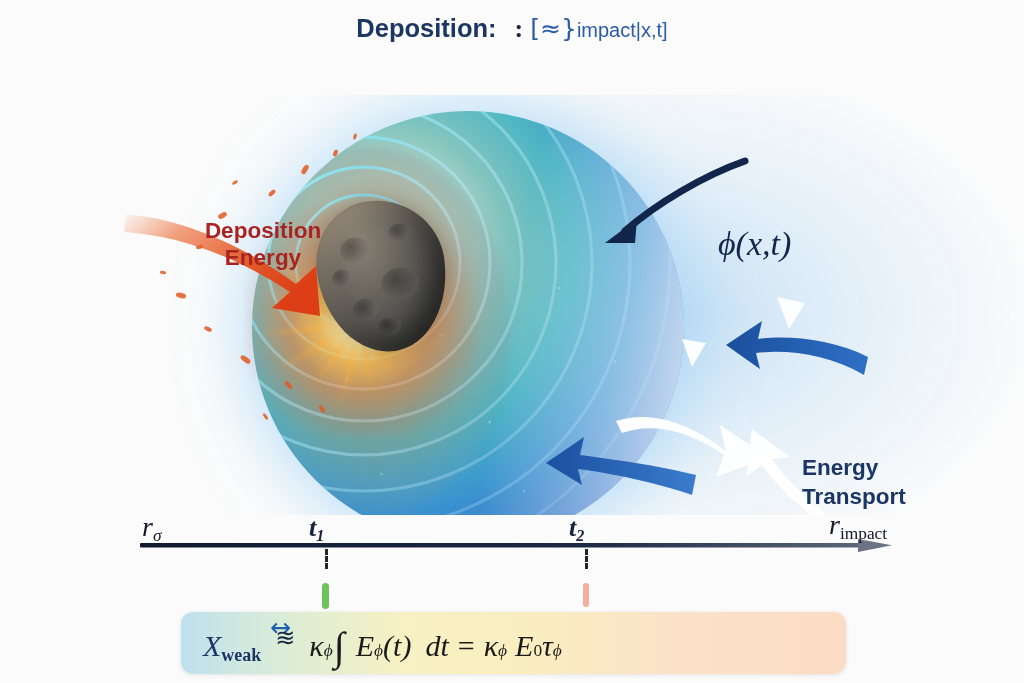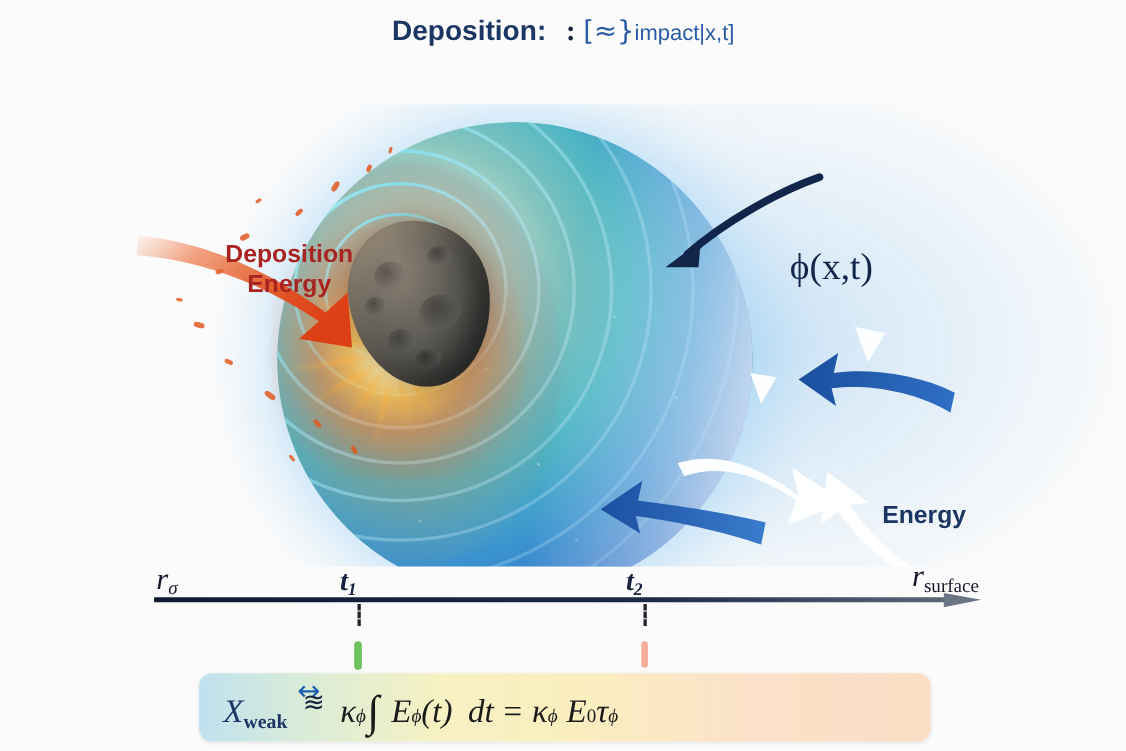--- a/index.html
+++ b/index.html
@@ -238,20 +238,21 @@
     color: #a82420;
     font-size: 22.5px;
     font-weight: bold;
     line-height: 27px;
     z-index: 30;
   }
   .phi-label {
     position: absolute;
     left: 718px; top: 130px;
     font-family: "Liberation Serif", serif;
+    font-style: italic;
     font-size: 34px;
     color: #12254b;
     z-index: 30;
     white-space: nowrap;
   }
   .transport-label {
     position: absolute;
     left: 802px; top: 358px;
     color: #1b3662;
     font-size: 22.5px;
@@ -516,20 +517,21 @@
 
     <div class="impulse-label">
       <div>Deposition</div>
       <div>Energy</div>
     </div>
 
     <div class="phi-label">ϕ(x,t)</div>
 
     <div class="transport-label">
       <div>Energy</div>
+      <div>Transport</div>
     </div>
   </div>
 
   <div class="timeline">
 
     <svg style="position:absolute; left:140px; top:32px; width:760px; height:18px;" viewBox="0 0 760 18">
       <defs>
         <linearGradient id="axGrad" x1="0" y1="0" x2="1" y2="0">
           <stop offset="0%" stop-color="#111a30"></stop>
           <stop offset="62%" stop-color="#1c2a46"></stop>
@@ -538,21 +540,21 @@
       </defs>
       <rect x="0" y="6" width="724" height="4.6" fill="url(#axGrad)" rx="1"></rect>
       <path d="M 718,2 L 752,8.3 L 718,15 Z" fill="#6a7484"></path>
     </svg>
 
     <div class="axis-label" style="left:142px; top:6px; font-size:28px;">
       <span>r</span><span class="lab-sub">σ</span>
     </div>
 
     <div class="axis-label" style="left:829px; top:4px; font-size:28px;">
-      <span>r</span><span class="lab-sub-up">surface</span>
+      <span>r</span><span class="lab-sub-up">impact</span>
     </div>
 
     <div class="axis-label" style="left:309px; top:8px; font-size:26px; font-weight:bold; color:#16213c;">
       <span>t</span><span class="lab-sub">1</span>
     </div>
     <div class="tick-dash" style="left:325px; top:44px;"></div>
     <div class="marker-green" style="left:322px; top:78px;"></div>
 
     <div class="axis-label" style="left:569px; top:8px; font-size:26px; font-weight:bold; color:#16213c;">
       <span>t</span><span class="lab-sub">2</span>

